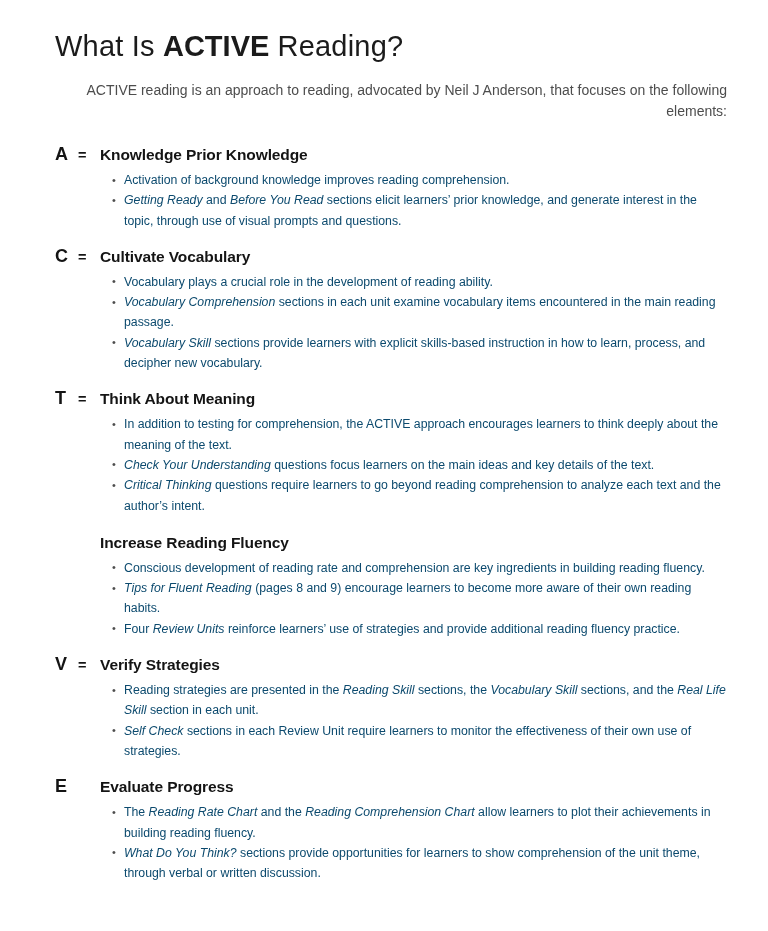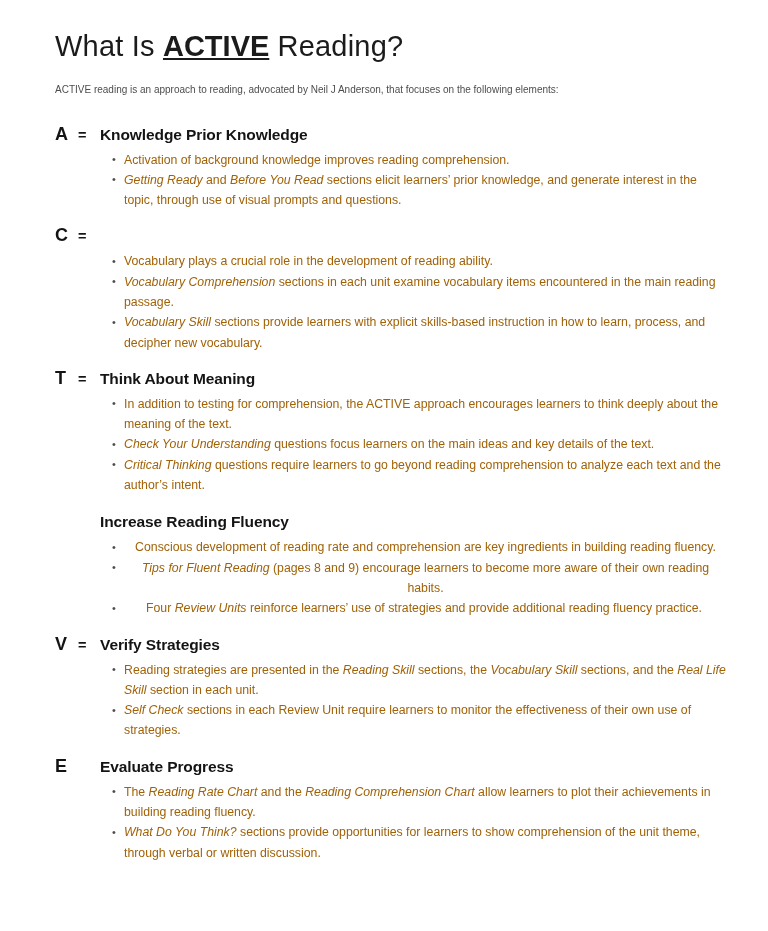--- a/index.html
+++ b/index.html
@@ -36,29 +36,29 @@
     color: #1b1b1b;
     font-weight: 300;
     letter-spacing: 0.2px;
     margin: 0 0 16px 0;
     white-space: nowrap;
   }
   .title .light { font-weight: 400; }
   .title .strong {
     font-weight: 700;
     letter-spacing: 0px;
-    text-decoration: underline;
   }
 
   
   .para {
-    font-size: 10px;
+    font-size: 14px;
     line-height: 20.5px;
     color: #4d4d4d;
     margin: 0;
+    text-align: right;
   }
   .intro { margin-bottom: 22px; }
 
   
   .section {
     position: relative;
     margin-bottom: 14px;
   }
   .marker-row {
     display: flex;
@@ -97,26 +97,26 @@
     margin-bottom: 14px;
   }
   .sub-section .sec-title { display: block; }
 
   
   ul.bullets {
     list-style: none;
     margin: 4px 0 0 0;
     padding: 0 0 0 57px;
   }
-  .sub-section ul.bullets { padding-left: 12px; text-align: center; }
+  .sub-section ul.bullets { padding-left: 12px; }
   ul.bullets li {
     position: relative;
     font-size: 12.3px;
     line-height: 20.3px;
-    color: #a16207;
+    color: #0c4a6e;
     padding-left: 12px;
     margin-bottom: 0px;
   }
   ul.bullets li::before {
     content: "\2022";
     position: absolute;
     left: 0;
     top: -0.5px;
     font-size: 11px;
     color: #4d4d4d;
@@ -149,20 +149,21 @@
           </div>
           <ul class="bullets">
             <li class="w-wide"><span>Activation of background knowledge improves reading comprehension.</span></li>
             <li class="w-mid"><i>Getting Ready</i><span> and </span><i>Before You Read</i><span> sections elicit learners’ prior knowledge, and generate interest in the topic, through use of visual prompts and questions.</span></li>
           </ul>
         </div>
         <div class="section">
           <div class="marker-row">
             <span class="letter">C</span>
             <span class="equals">=</span>
+            <span class="sec-title">Cultivate Vocabulary</span>
           </div>
           <ul class="bullets">
             <li class="w-wide"><span>Vocabulary plays a crucial role in the development of reading ability.</span></li>
             <li class="w-mid"><i>Vocabulary Comprehension</i><span> sections in each unit examine vocabulary items encountered in the main reading passage.</span></li>
             <li class="w-narrow"><i>Vocabulary Skill</i><span> sections provide learners with explicit skills-based instruction in how to learn, process, and decipher new vocabulary.</span></li>
           </ul>
         </div>
         <div class="section">
           <div class="marker-row">
             <span class="letter">T</span>

